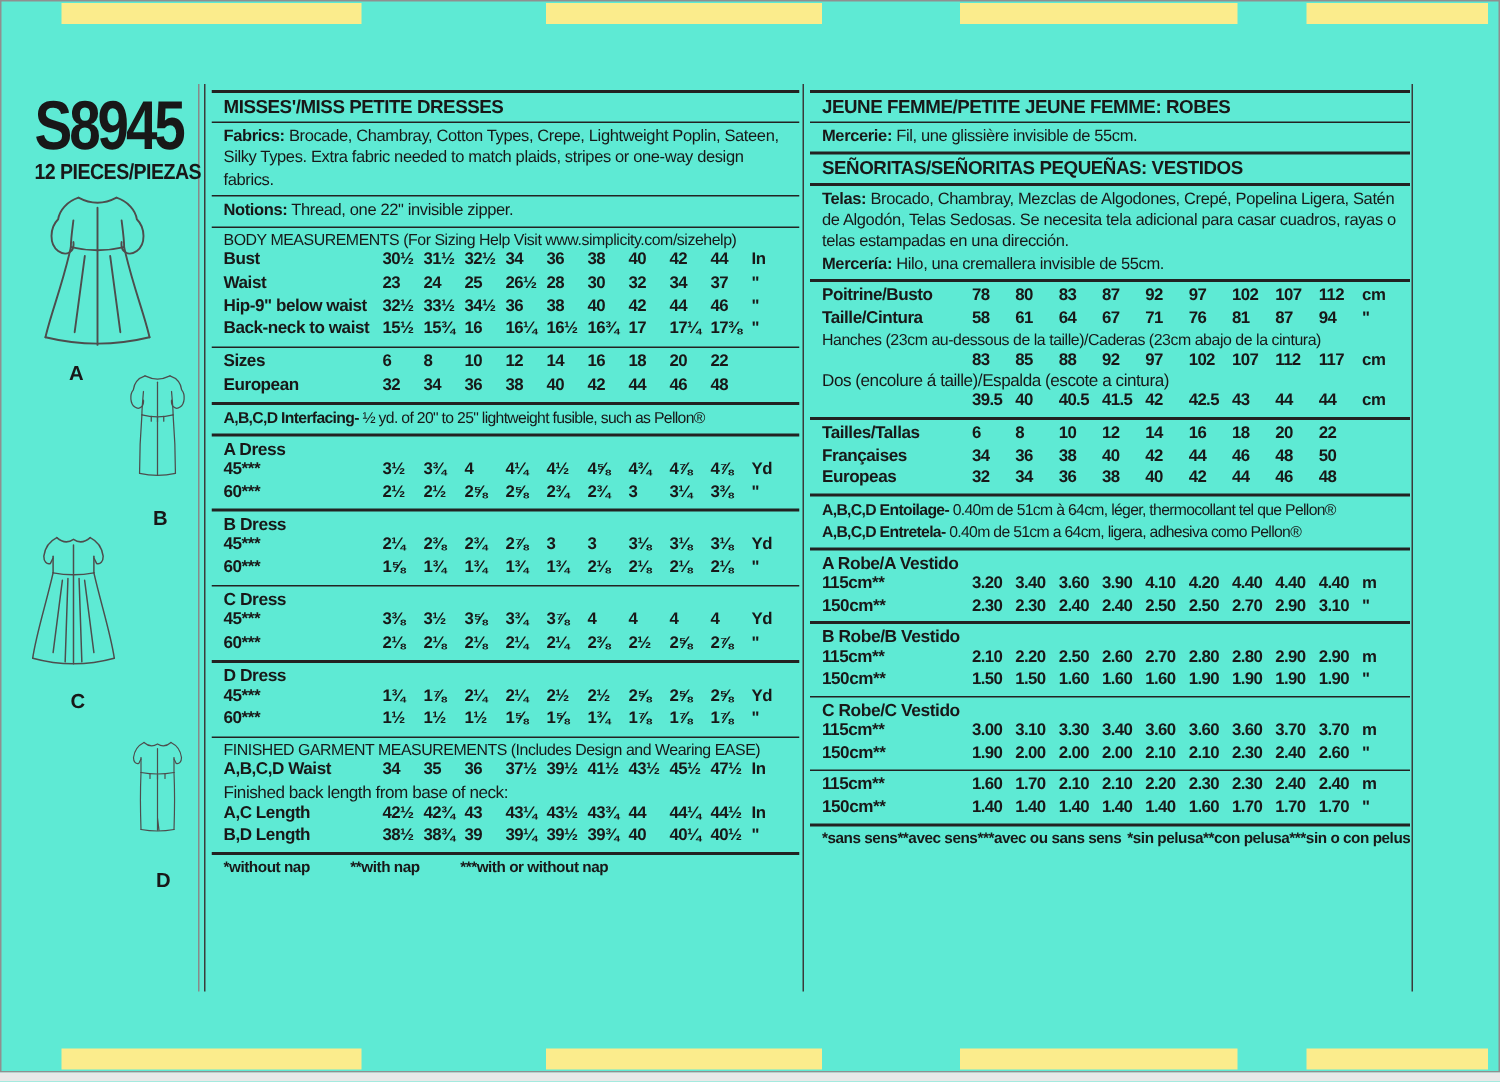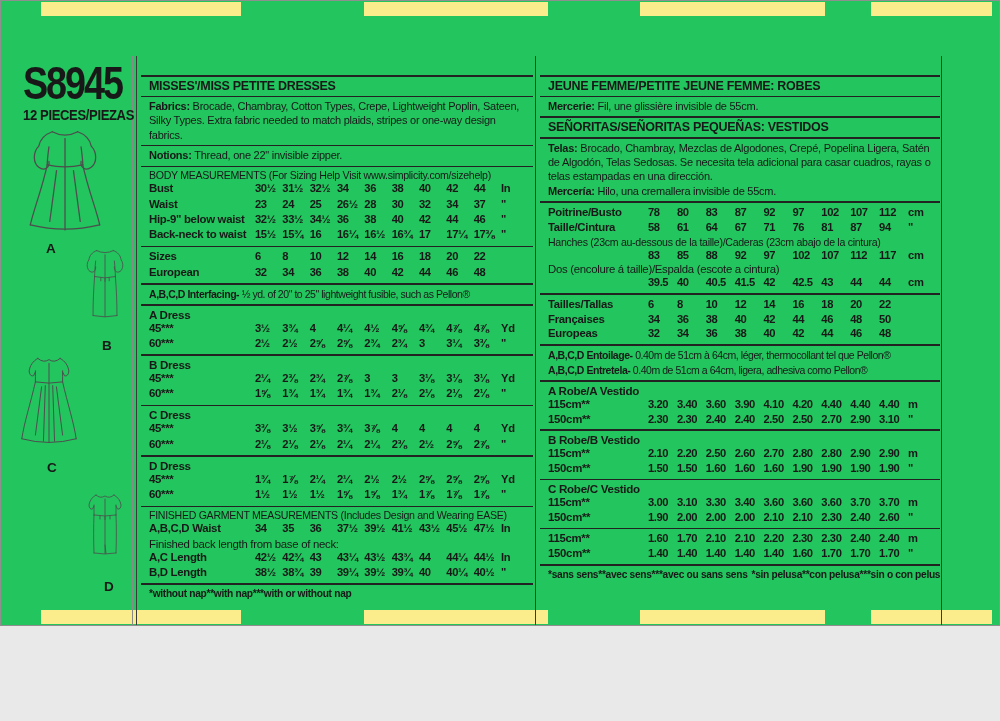--- a/index.html
+++ b/index.html
@@ -1,16 +1,16 @@
 <!DOCTYPE html>
 <html><head>
 <meta charset="utf-8">
 <style>
   html,body{margin:0;padding:0;background:#e9e9e9;}
-  .page{position:relative;width:1000px;height:626px;background:#22c55e;margin:0 auto;
+  .page{position:relative;width:1000px;height:715px;background:#5eead4;margin:0 auto;
         font-family:"Liberation Sans",sans-serif;color:#181818;overflow:hidden;
         border:1.5px solid #8f8f8f;box-sizing:border-box;}
   
   .dash{position:absolute;height:14px;background:#fbec8c;}
   .dash.t{top:1px}
   .dash.b{bottom:1px}
   .d1{left:40px;width:200px}
   .d2{left:363px;width:184px}
   .d3{left:639px;width:185px}
   .d4{left:870px;width:121px}
@@ -30,38 +30,38 @@
   .figA{left:20px;top:124px;width:88px;height:110px}
   .figB{left:78px;top:240px;width:52px;height:92px}
   .figC{left:17px;top:350px;width:62px;height:102px}
   .figD{left:79px;top:482px;width:50px;height:92px}
   .viewlbl{position:absolute;font-weight:bold;font-size:13.5px;}
   .lblA{left:45px;top:240px}
   .lblB{left:101px;top:337px}
   .lblC{left:46px;top:459px}
   .lblD{left:103px;top:578px}
   
-  .col{position:absolute;top:55px;height:607px;padding:1px 8px 0;box-sizing:border-box;overflow:hidden;margin-top:15px;}
+  .col{position:absolute;top:55px;height:607px;padding:1px 8px 0;box-sizing:border-box;overflow:hidden;}
   .col.en{left:140px;width:392px;--lbl:106px;}
   .col.fr{left:539px;width:400px;--lbl:100px;}
   .rule{height:1.6px;background:#222;margin:3px -8px 2px;}
   .colhdr{font-size:12.5px;font-weight:bold;letter-spacing:-.3px;margin:2px 0;white-space:nowrap;}
   .para{margin:1px 0;font-size:11px;line-height:14.2px;letter-spacing:-.25px;}
   .plbl{font-weight:bold;}
   .tight{white-space:nowrap;font-size:10.5px;letter-spacing:-.45px;}
   .subhdr{font-weight:normal;font-size:11.4px;letter-spacing:-.3px;margin:1px 0 0;white-space:nowrap;}
   .subhdr.tight{font-size:10.6px}
   .sec-title{font-weight:bold;font-size:11.6px;letter-spacing:-.3px;margin:1px 0 0;}
   .trow{display:grid;grid-template-columns:var(--lbl) repeat(9,1fr) 24px;
         align-items:baseline;line-height:15.4px;}
   .col.fr .trow{line-height:14.8px}
   .tlbl{font-weight:bold;font-size:11.4px;letter-spacing:-.3px;white-space:nowrap;}
   .tval{font-weight:bold;font-size:11.2px;letter-spacing:-.4px;white-space:nowrap;}
   .tunit{font-weight:bold;font-size:11.2px;letter-spacing:-.3px;}
-  .footrow{display:flex;gap:0;font-size:10.2px;font-weight:bold;letter-spacing:-.3px;
+  .footrow{display:flex;gap:27px;font-size:10.2px;font-weight:bold;letter-spacing:-.3px;
            margin-top:3px;white-space:nowrap;}
   .col.fr .footrow{justify-content:space-between;gap:4px}
   .fgroup{display:flex;}
 </style>
 </head>
 <body>
 
 <div class="page">
 
   <div class="dash t d1"></div>

